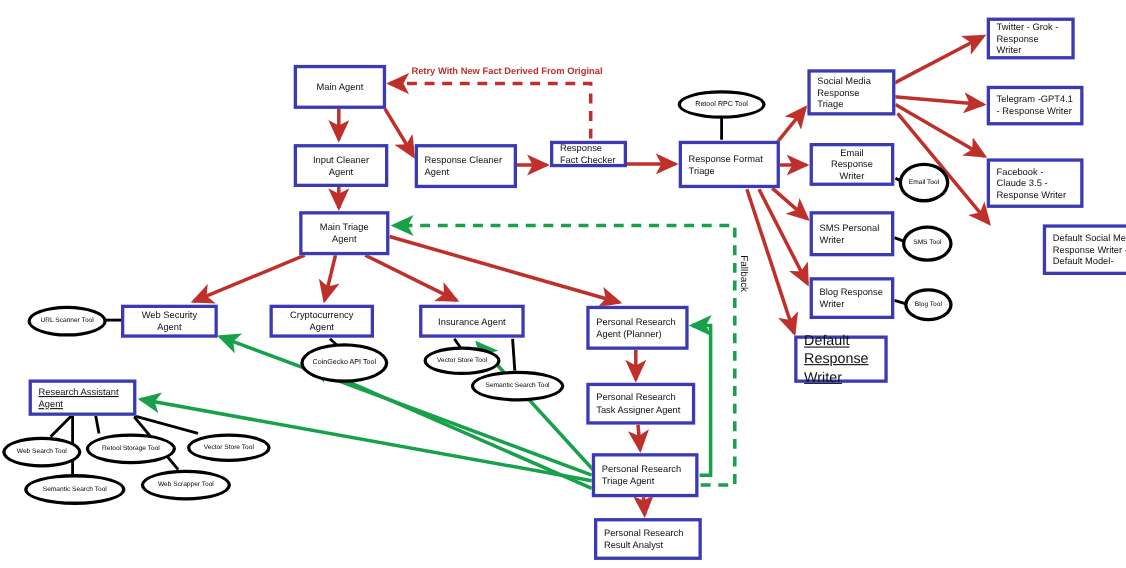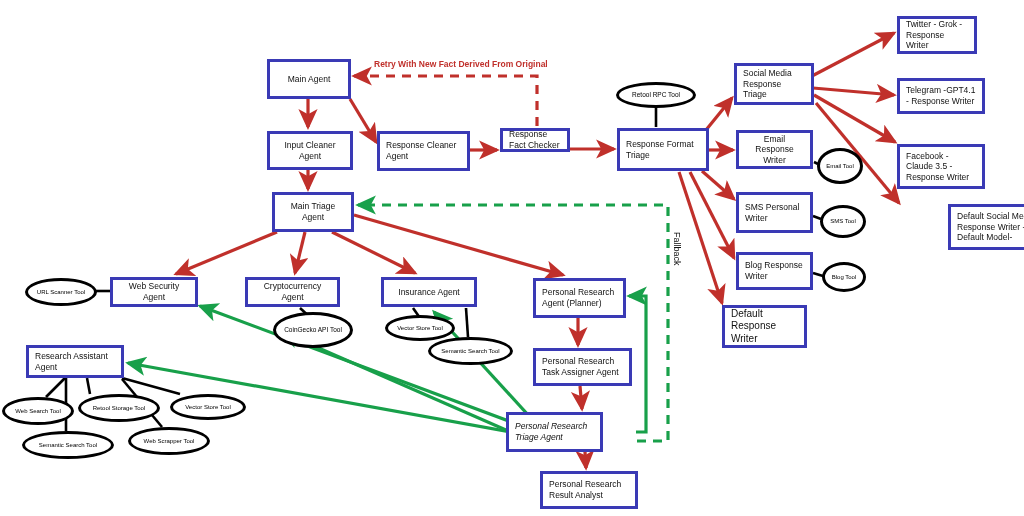--- a/index.html
+++ b/index.html
@@ -146,21 +146,21 @@
       <div class="node left" style="left: 736px; top: 130px; width: 77px; height: 39px; border-color: rgb(58, 58, 181);">
         <span class="lbl" style="font-size: 8.5px; text-align: center;">Email Response Writer</span>
       </div>
       <div class="node left" style="left: 736px; top: 192px; width: 77px; height: 41px; border-color: rgb(58, 58, 181);">
         <span class="lbl" style="font-size: 8.5px;">SMS Personal Writer</span>
       </div>
       <div class="node left" style="left: 736px; top: 252px; width: 77px; height: 38px; border-color: rgb(58, 58, 181);">
         <span class="lbl" style="font-size: 8.5px;">Blog Response Writer</span>
       </div>
       <div class="node left" style="left: 722px; top: 305px; width: 85px; height: 43px; border-color: rgb(58, 58, 181);">
-        <span class="lbl" style="font-size: 10px;">Default Response Writer</span>
+        <span class="lbl" style="font-size: 13px; text-decoration: underline;">Default Response Writer</span>
       </div>
       <div class="node left" style="left: 897px; top: 16px; width: 80px; height: 38px; border-color: rgb(58, 58, 181);">
         <span class="lbl" style="font-size: 8.5px;">Twitter - Grok - Response Writer</span>
       </div>
       <div class="node left" style="left: 897px; top: 78px; width: 88px; height: 36px; border-color: rgb(58, 58, 181);">
         <span class="lbl" style="font-size: 8.5px;">Telegram -GPT4.1 - Response Writer</span>
       </div>
       <div class="node left" style="left: 897px; top: 144px; width: 88px; height: 45px; border-color: rgb(58, 58, 181);">
         <span class="lbl" style="font-size: 8.5px;">Facebook - Claude 3.5 - Response Writer</span>
       </div>
@@ -172,27 +172,27 @@
       </div>
       <div class="node center" style="left: 245px; top: 277px; width: 95px; height: 30px; border-color: rgb(58, 58, 181);">
         <span class="lbl" style="font-size: 8.5px;">Cryptocurrency Agent</span>
       </div>
       <div class="node center" style="left: 381px; top: 277px; width: 96px; height: 30px; border-color: rgb(58, 58, 181);">
         <span class="lbl" style="font-size: 8.5px;">Insurance Agent</span>
       </div>
       <div class="node left" style="left: 533px; top: 278px; width: 93px; height: 40px; border-color: rgb(58, 58, 181);">
         <span class="lbl" style="font-size: 8.5px;">Personal Research Agent (Planner)</span>
       </div>
-      <div class="node left" style="left: 26px; top: 345px; width: 98px; height: 33px; border-color: rgb(58, 58, 181);">
+      <div class="node left" style="left: 26px; top: 345px; width: 98px; height: 33px; border-color: rgb(58, 58, 181); text-decoration: underline;">
         <span class="lbl" style="font-size: 8.5px;">Research Assistant Agent</span>
       </div>
       <div class="node left" style="left: 533px; top: 348px; width: 99px; height: 38px; border-color: rgb(58, 58, 181);">
         <span class="lbl" style="font-size: 8.5px;">Personal Research Task Assigner Agent</span>
       </div>
-      <div class="node left" style="left: 506px; top: 412px; width: 97px; height: 40px; border-color: rgb(58, 58, 181); font-style: italic;">
+      <div class="node left" style="left: 538px; top: 412px; width: 97px; height: 40px; border-color: rgb(58, 58, 181);">
         <span class="lbl" style="font-size: 8.5px;">Personal Research Triage Agent</span>
       </div>
       <div class="node left" style="left: 540px; top: 471px; width: 98px; height: 38px; border-color: rgb(58, 58, 181);">
         <span class="lbl" style="font-size: 8.5px;">Personal Research Result Analyst</span>
       </div>
     </div>
   <div id="tools-layer">
       <div class="tool" style="left: 616px; top: 82px; width: 80px; height: 26px; border-color: rgb(0, 0, 0);">
         <span style="font-size: 6.5px;">Retool RPC Tool</span>
       </div>

